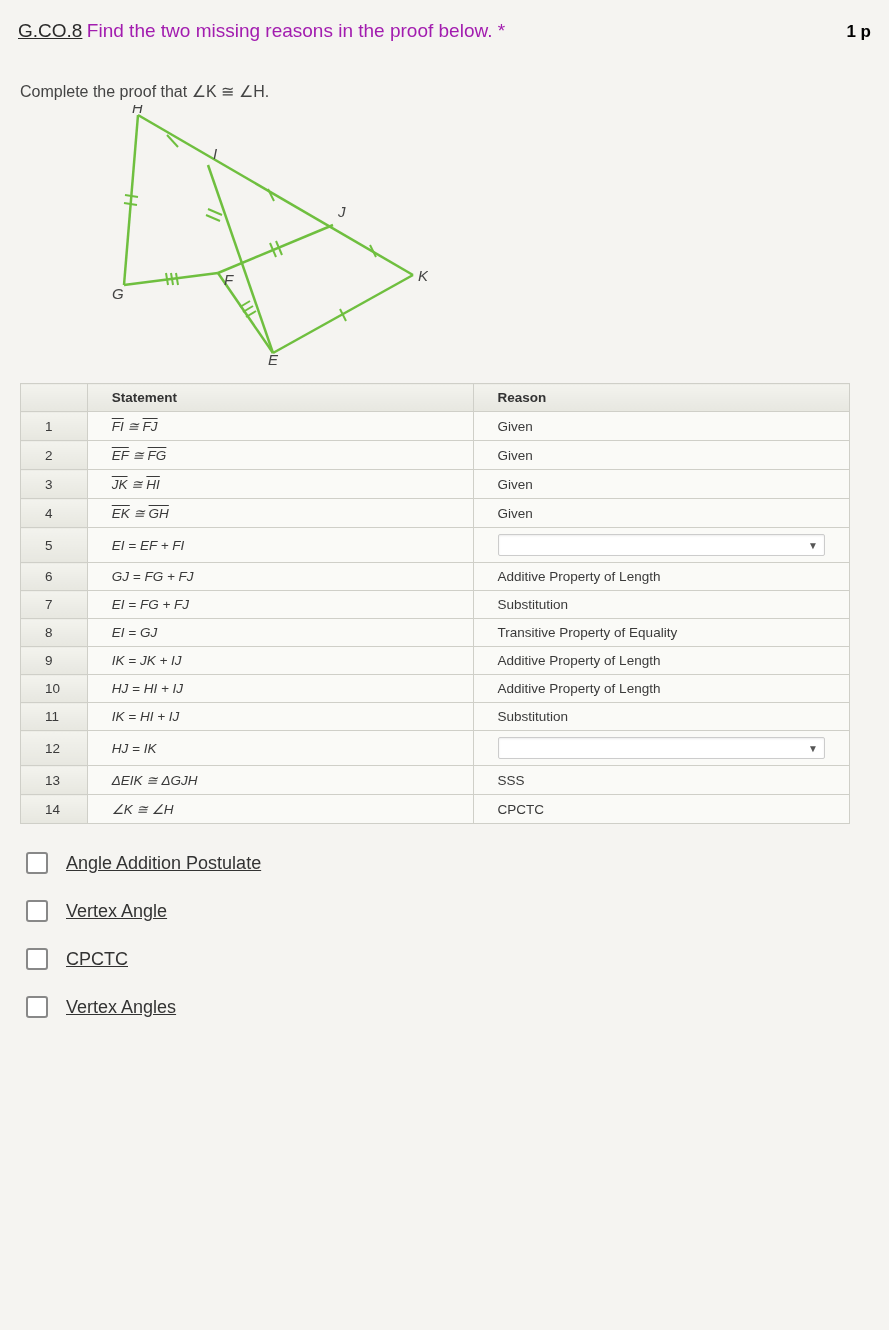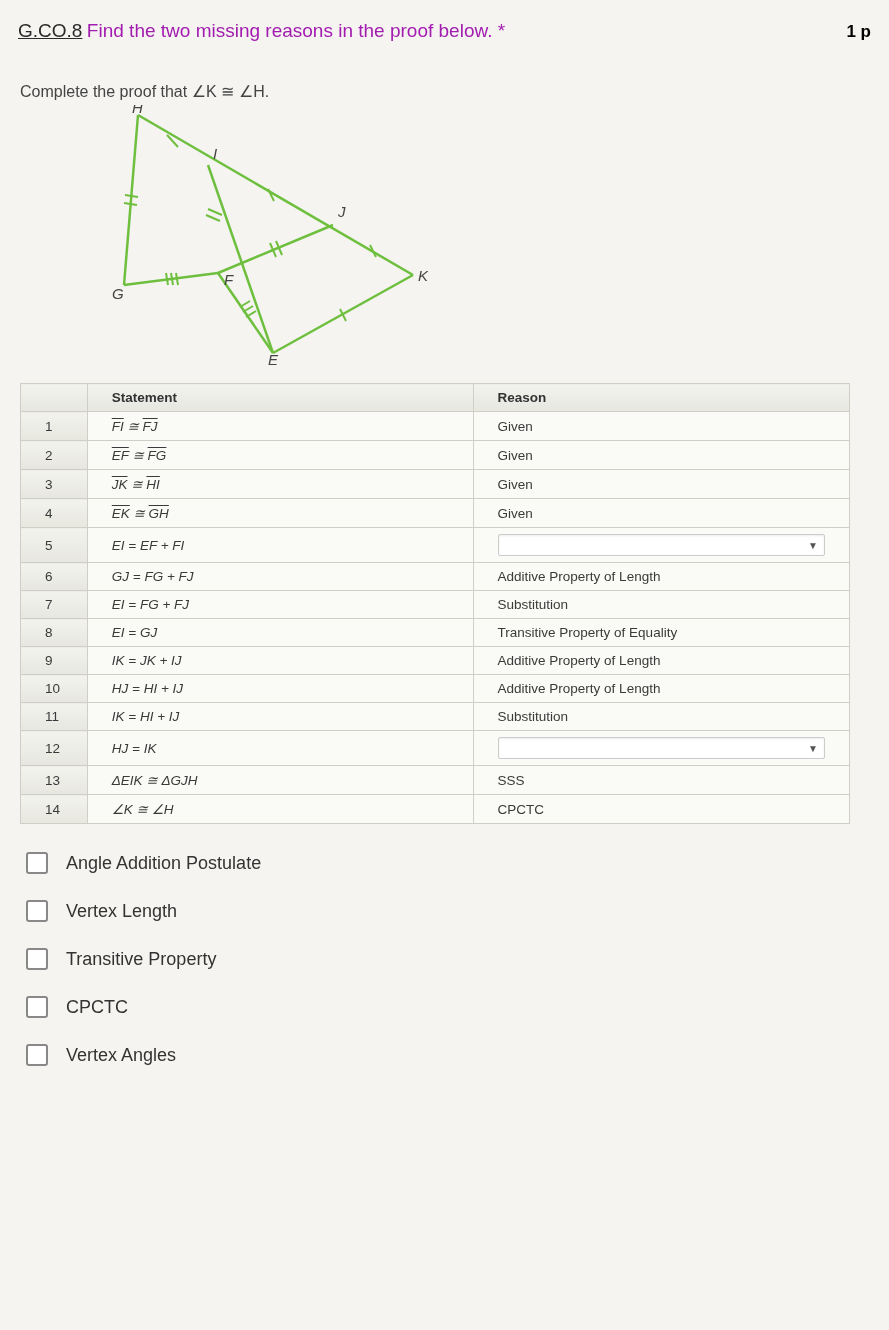--- a/index.html
+++ b/index.html
@@ -42,21 +42,21 @@
       display: flex; justify-content: space-between; align-items: center;
       background: #fff;
       border: 1px solid #ccc;
       border-radius: 2px;
       padding: 1px 6px;
       box-shadow: inset 0 1px 2px rgba(0,0,0,0.08);
       height: 22px;
     }
     .chev { font-size: 10px; color: #555; }
     .options { margin: 28px 0 0 8px; }
-    .option-row { display: flex; align-items: flex-end; gap: 18px; margin: 26px 0; font-size: 18px; color: #333; }
+    .option-row { display: flex; align-items: flex-end; gap: 18px; margin: 26px 0; font-size: 18px; color: #333; text-decoration: underline; }
     .checkbox {
       width: 22px; height: 22px;
       border: 2px solid #888;
       border-radius: 3px;
       background: #fff;
       flex-shrink: 0;
     }
   </style>
 </head>
 <body>
@@ -219,25 +219,21 @@
 </table>
 
 <div class="options">
   <div id="opts-container">
       <div class="option-row">
         <div class="checkbox"></div>
         <span>Angle Addition Postulate</span>
       </div>
       <div class="option-row">
         <div class="checkbox"></div>
-        <span>Vertex Length</span>
-      </div>
-      <div class="option-row">
-        <div class="checkbox"></div>
-        <span>Transitive Property</span>
+        <span>Vertex Angle</span>
       </div>
       <div class="option-row">
         <div class="checkbox"></div>
         <span>CPCTC</span>
       </div>
       <div class="option-row">
         <div class="checkbox"></div>
         <span>Vertex Angles</span>
       </div>
     </div>

